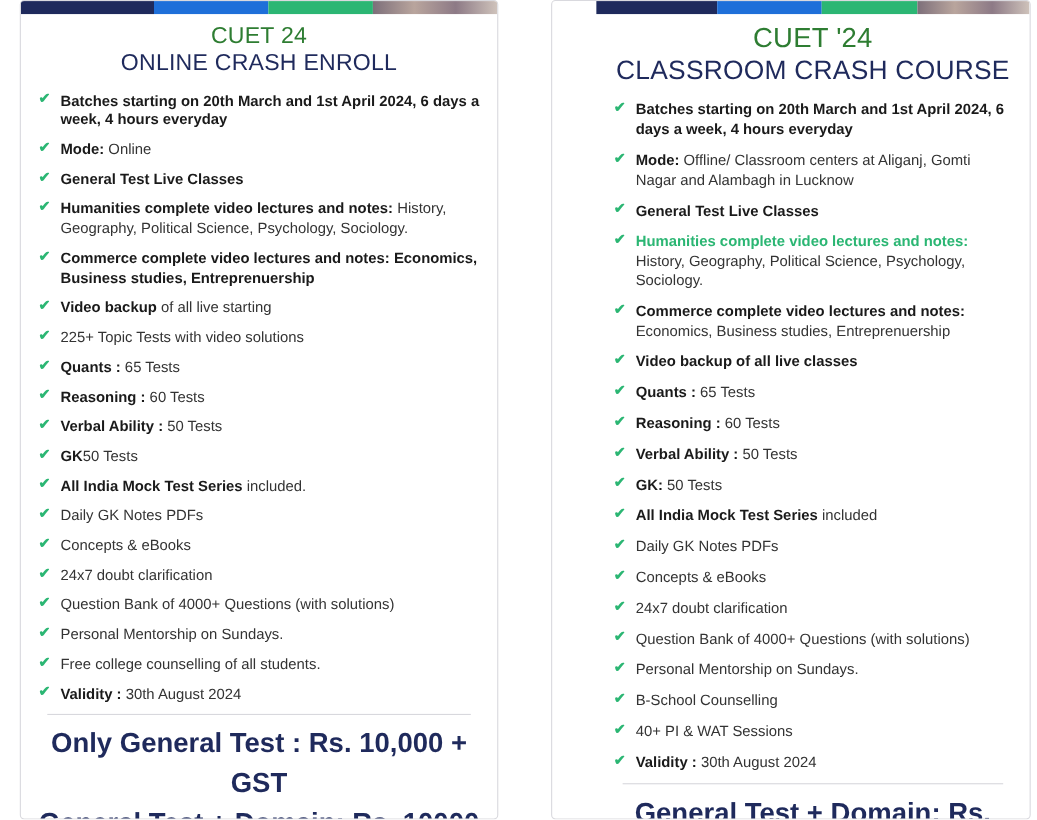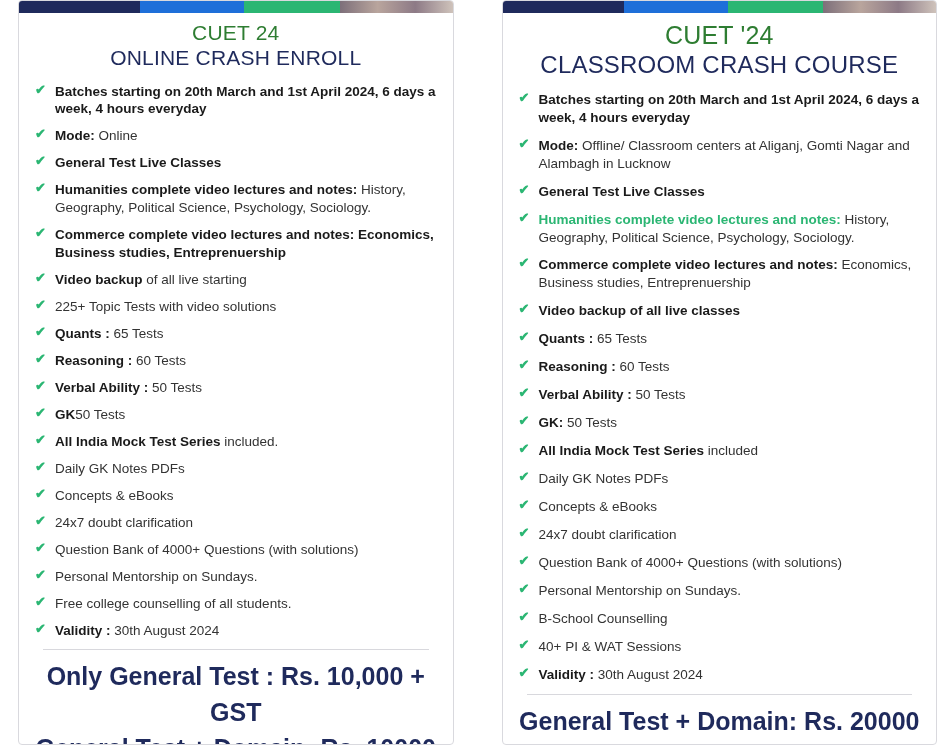--- a/index.html
+++ b/index.html
@@ -32,20 +32,21 @@
     position: relative;
     overflow: hidden;
   }
   .card-left {
     width: 448px;
     margin-left: 12px;
   }
   .card-right {
     width: 448px;
     margin-left: 30px;
+    padding-left: 40px;
   }
   .topbar {
     height: 12px;
     width: 100%;
     display: flex;
     overflow: hidden;
   }
   .topbar .seg-dark { background: #1f2a5c; flex: 0 0 28%; }
   .topbar .seg-blue { background: #1e6fd9; flex: 0 0 24%; }
   .topbar .seg-green { background: #2bb673; flex: 0 0 22%; }

